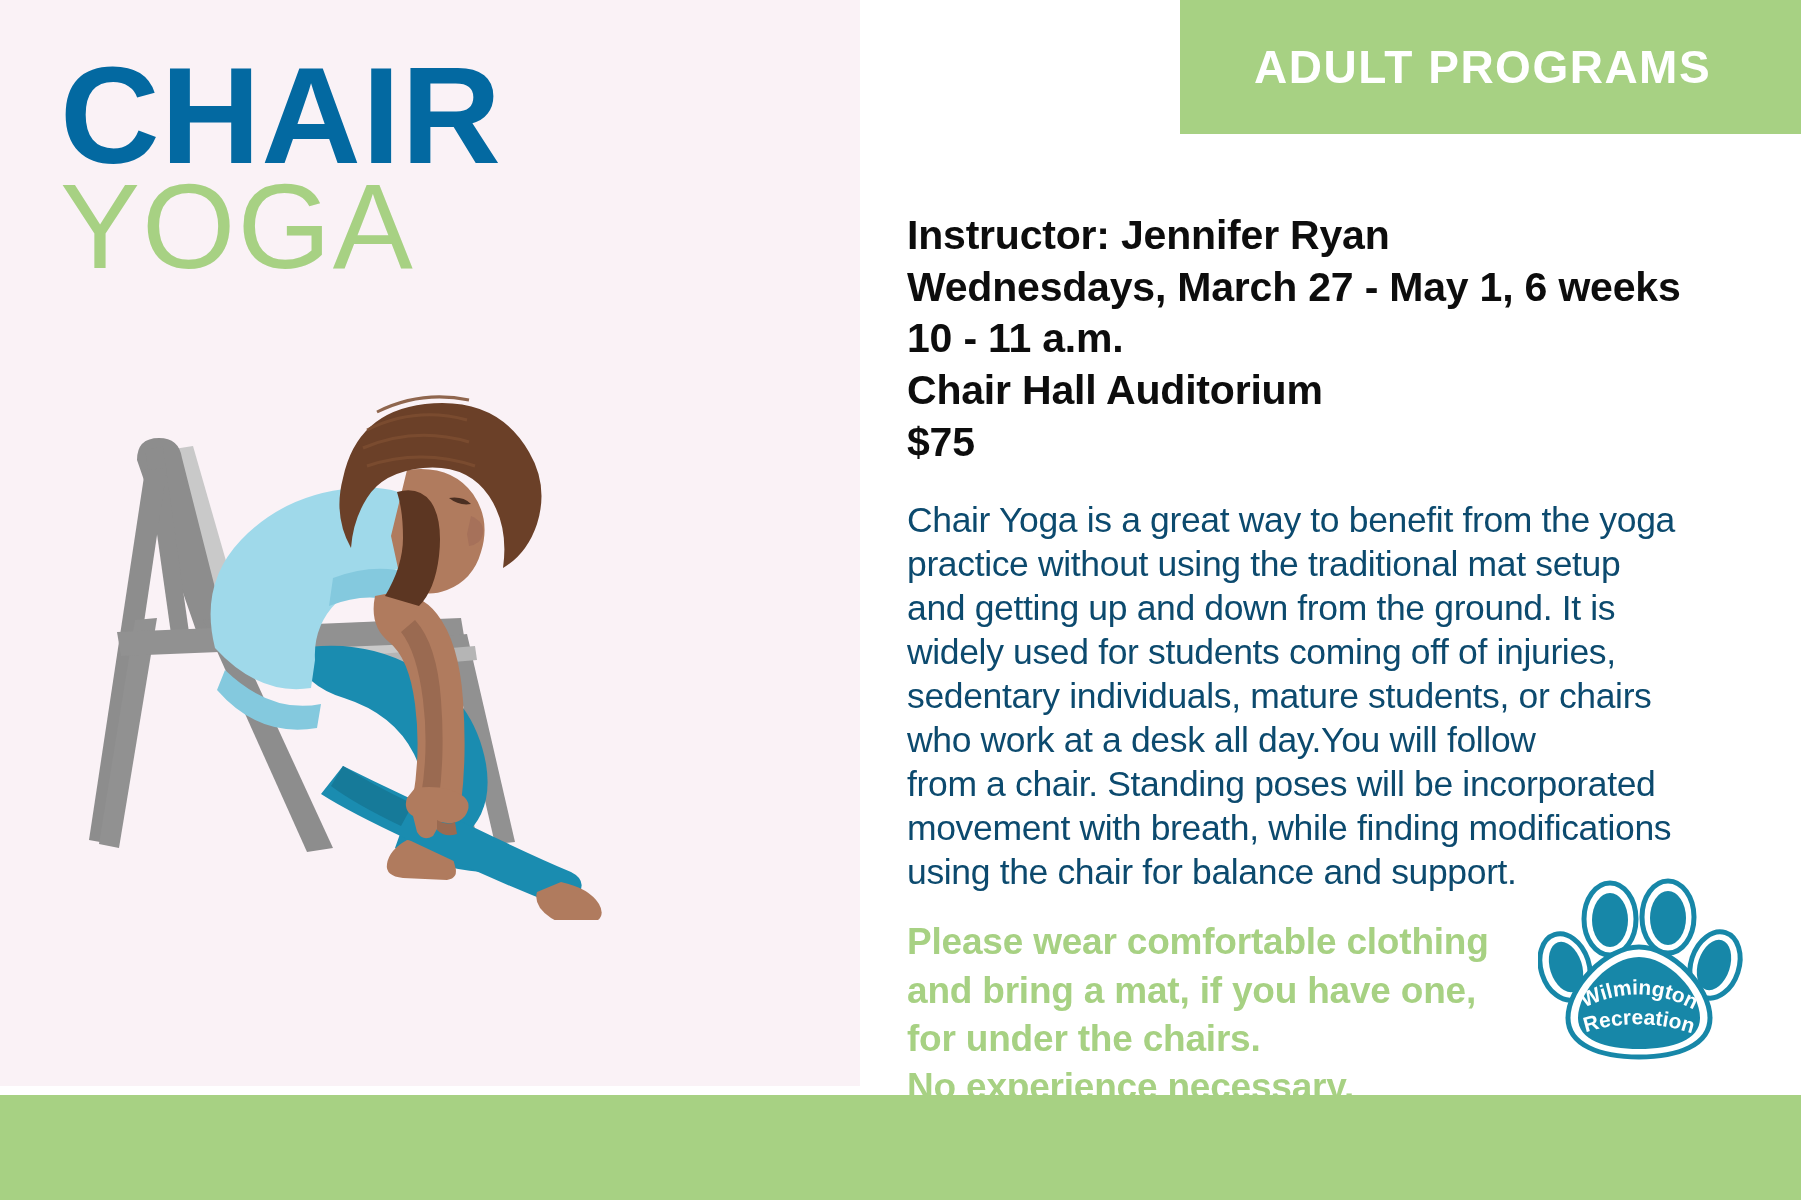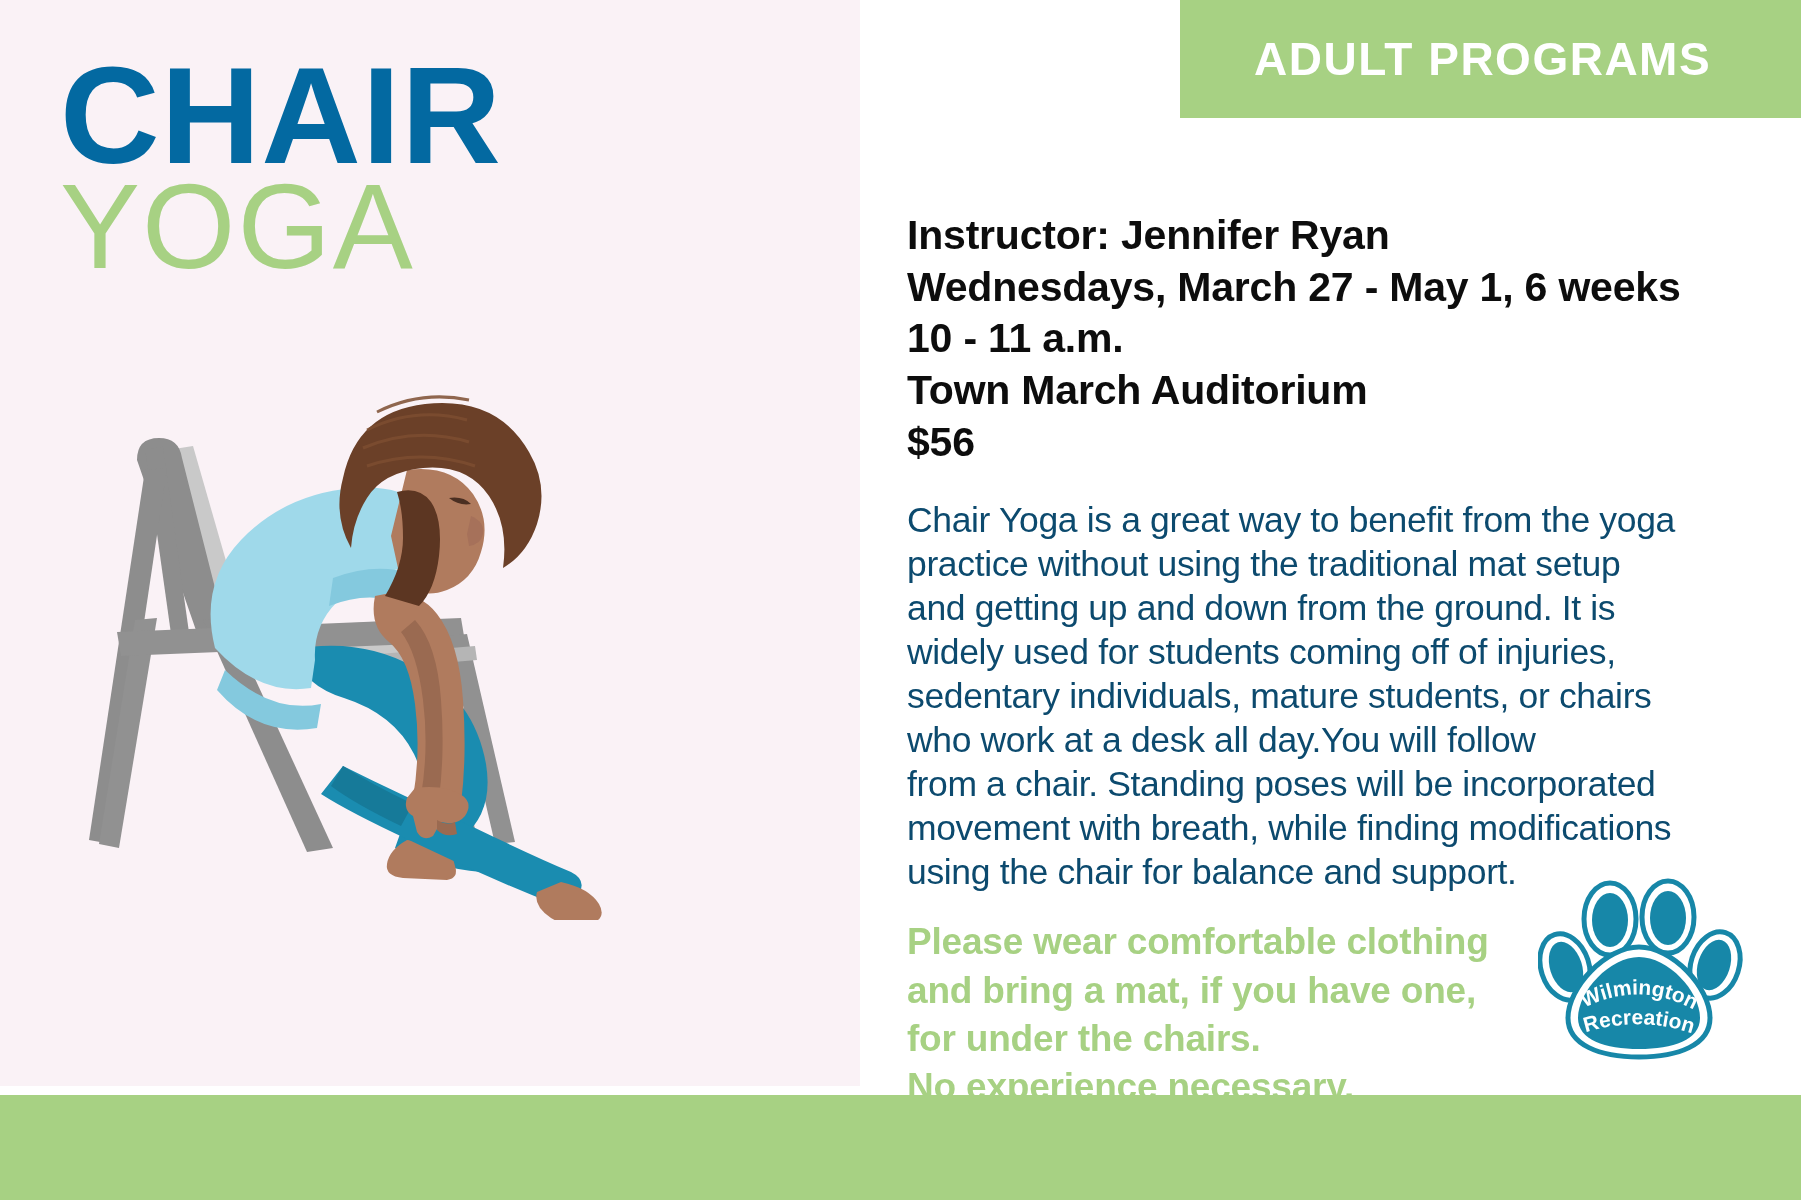--- a/index.html
+++ b/index.html
@@ -65,21 +65,21 @@
     height: 600px;
   }
   .illustration svg { display: block; width: 100%; height: 100%; }
 
   
   .header-banner {
     position: absolute;
     left: 1180px;
     top: 0;
     right: 0;
-    height: 118px;
+    height: 134px;
     background: #a7d183;
   }
   .header-banner-label {
     position: absolute;
     left: 74px;
     top: 50%;
     transform: translateY(-50%);
     color: #ffffff;
     font-family: "Liberation Sans", sans-serif;
     font-weight: 700;
@@ -235,22 +235,22 @@
   <div class="header-banner">
     <span class="header-banner-label">ADULT PROGRAMS</span>
   </div>
 
   <div class="right-col">
 
     <div class="details">
       <div>Instructor: Jennifer Ryan</div>
       <div>Wednesdays, March 27 - May 1, 6 weeks</div>
       <div>10 - 11 a.m.</div>
-      <div>Town March Auditorium</div>
-      <div>$56</div>
+      <div>Chair Hall Auditorium</div>
+      <div>$75</div>
     </div>
 
     <div class="description">
       <span class="ln">Chair Yoga is a great way to benefit from the yoga</span>
       <span class="ln">practice without using the traditional mat setup</span>
       <span class="ln">and getting up and down from the ground. It is</span>
       <span class="ln">widely used for students coming off of injuries,</span>
       <span class="ln">sedentary individuals, mature students, or chairs</span>
       <span class="ln">who work at a desk all day.You will follow</span>
       <span class="ln">from a chair. Standing poses will be incorporated</span>

